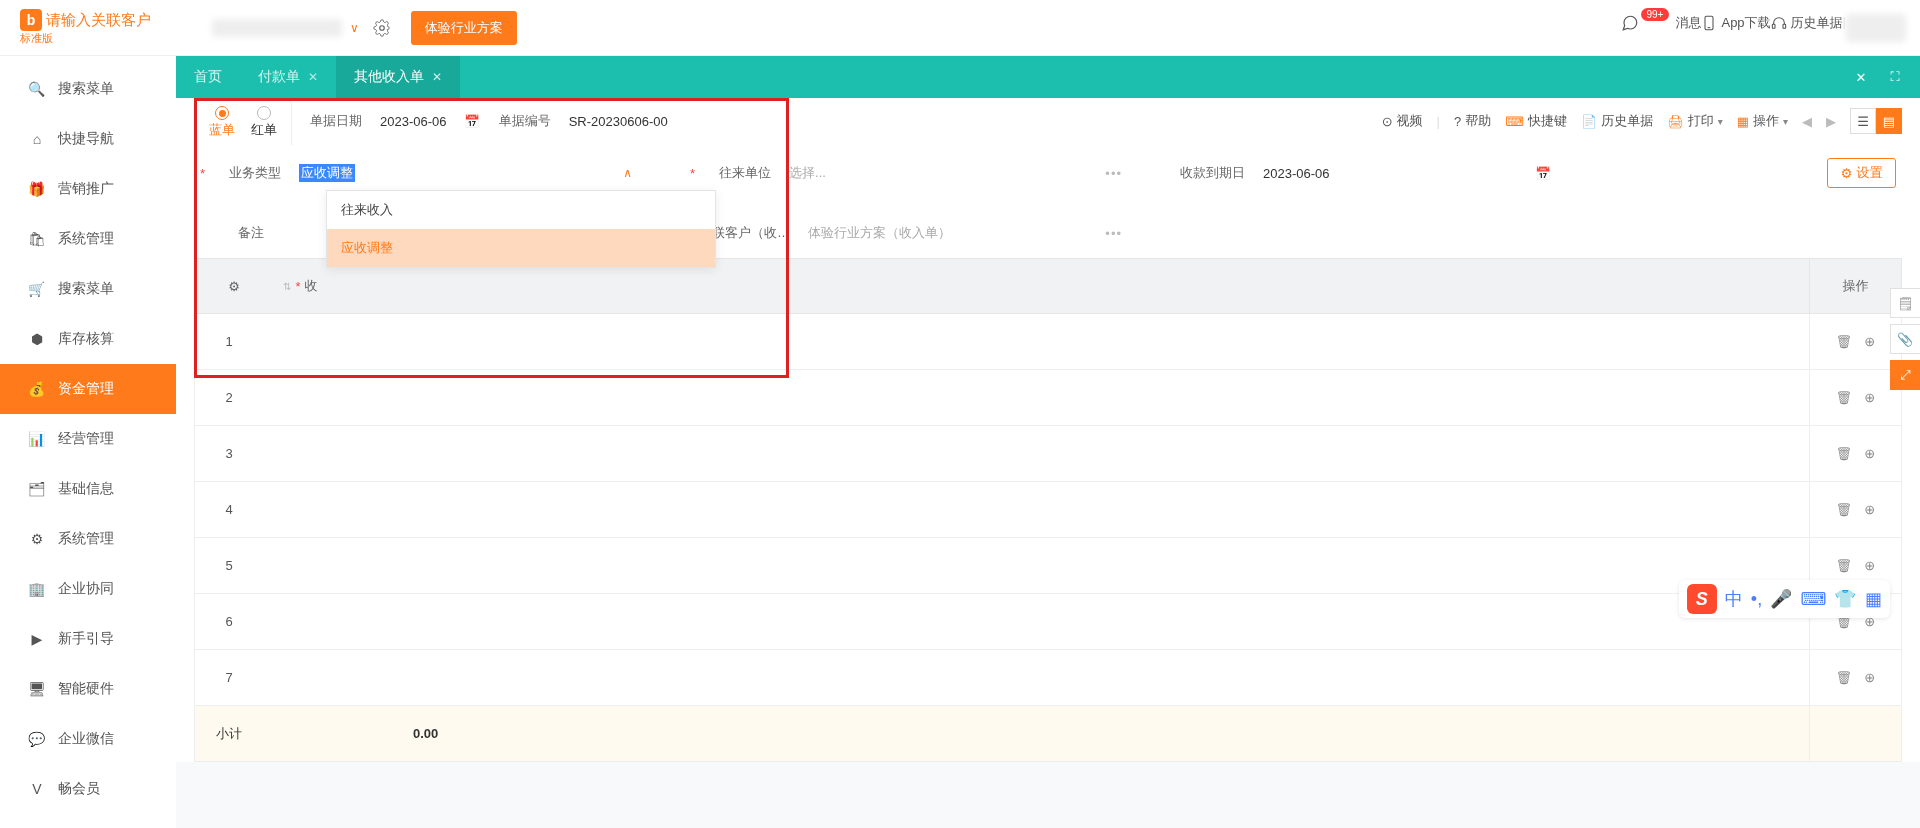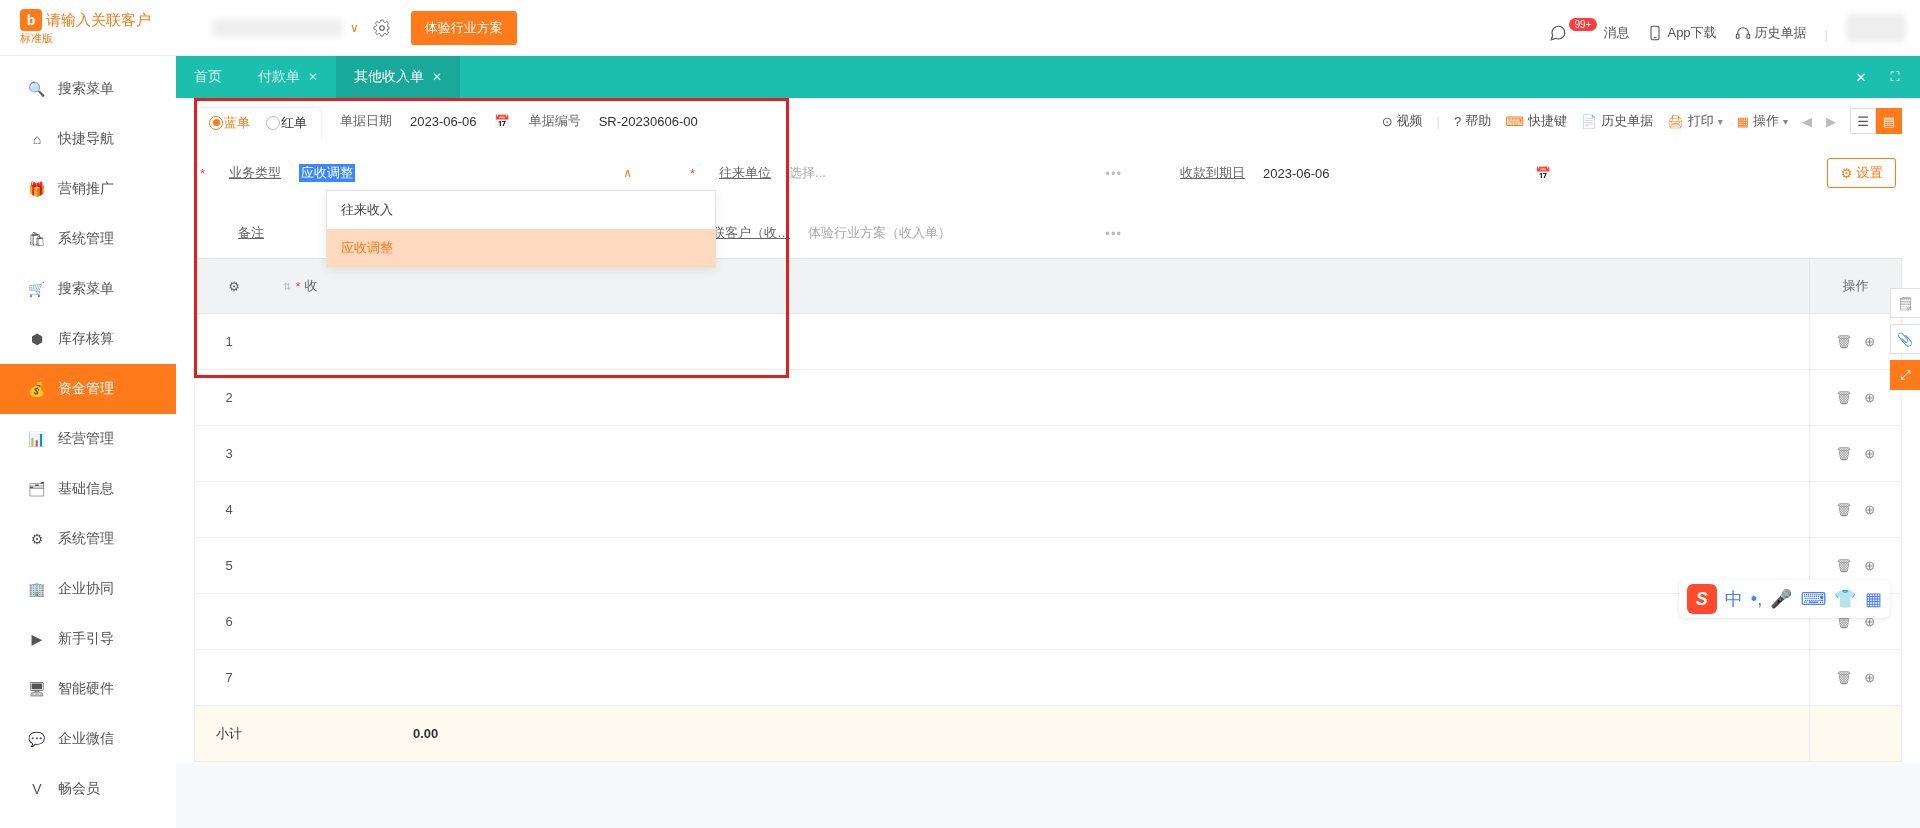--- a/index.html
+++ b/index.html
@@ -10,21 +10,21 @@
 .logo-area { display: flex; align-items: center; width: 178px; flex-direction: column; align-items: flex-start; padding-left: 6px; }
 .logo-row { display:flex; align-items:center; gap:4px; }
 .logo-ico { width:22px; height:22px; background:#ff7a1a; border-radius:4px; display:flex; align-items:center; justify-content:center; color:#fff; font-weight:bold; font-size:14px; }
 .logo-txt { color:#ff7a1a; font-size:15px; font-weight:500; }
 .logo-sub { color:#ff7a1a; font-size:11px; }
 .org-sel { display:flex; align-items:center; gap:8px; color:#888; margin-left: 20px; }
 .org-sel .blur { filter: blur(3px); background:#eee; height:18px; width:130px; border-radius:3px; }
 .org-sel .caret { color:#ff7a1a; font-size:12px; }
 .gear { width:24px; color:#666; margin:0 14px; text-align:center; }
 .try-btn { background:#ff7a1a; color:#fff; border:none; padding:8px 14px; border-radius:3px; font-size:13px; cursor:pointer; }
-.top-right { margin-left:auto; display:flex; align-items:flex-end; gap:18px; color:#555; }
+.top-right { margin-left:auto; display:flex; align-items:flex-start; color:#555; }
 .top-right .item { display:flex; align-items:center; gap:4px; cursor:pointer; }
 .badge { background:#ff3b3b; color:#fff; font-size:10px; border-radius:10px; padding:1px 6px; position:relative; top:-8px; left:-2px; }
 .avatar-blur { width:60px; height:28px; background:#eee; filter:blur(3px); border-radius:4px; }
 
 
 .sidebar { position:absolute; left:0; top:56px; bottom:0; width:176px; background:#fff; padding-top:8px; }
 .sb-item { display:flex; align-items:center; gap:12px; height:50px; padding-left:28px; color:#555; cursor:pointer; font-size:14px; }
 .sb-item.active { background:#ff7a1a; color:#fff; }
 .sb-ico { width:18px; height:18px; display:inline-flex; align-items:center; justify-content:center; }
 
@@ -36,41 +36,41 @@
 .tabs-right { margin-left:auto; display:flex; align-items:center; gap:12px; padding-right:14px; color:#fff; }
 .tabs-right .ico-btn { width:22px; height:22px; display:flex; align-items:center; justify-content:center; cursor:pointer; }
 
 
 .content { position:absolute; left:176px; right:0; top:98px; bottom:0; background:#f8f9fa; padding:0; }
 
 
 .form-wrap { background:#fff; margin:0; }
 .form-row1 { display:flex; align-items:center; height:46px; padding:0 18px; gap:18px; position:relative; }
 .card-tabs { display:flex; align-items:center; gap:16px; background:#fff; border:1px solid #eee; border-bottom:none; padding:6px 14px; border-radius:6px 6px 0 0; position:relative; top:1px; }
-.radio { display:flex; align-items:center; gap:1px; cursor:pointer; }
+.radio { display:flex; align-items:center; gap:1px; cursor:pointer;flex-direction:column; }
 .radio .dot { width:14px; height:14px; border:1px solid #bbb; border-radius:50%; display:inline-flex; align-items:center; justify-content:center; }
 .radio.checked .dot { border-color:#ff7a1a; }
 .radio.checked .dot::after { content:""; width:7px; height:7px; background:#ff7a1a; border-radius:50%; }
 .radio.checked span.lbl { color:#ff7a1a; }
 .fld-label { color:#666; }
 .fld-val { color:#333; }
 .cal-ico { color:#ff7a1a; }
 .form-row1-right { margin-left:auto; display:flex; align-items:center; gap:14px; color:#555; }
 .rt-link { display:flex; align-items:center; gap:4px; cursor:pointer; font-size:13px; }
 .rt-link .orange-ico { color:#ff7a1a; }
 .view-toggle { display:flex; }
 .view-toggle .vt { width:26px; height:26px; border:1px solid #ddd; display:flex; align-items:center; justify-content:center; cursor:pointer; }
 .view-toggle .vt.active { background:#ff7a1a; color:#fff; border-color:#ff7a1a; }
 .drop-caret { font-size:10px; color:#888; }
 
 
 .fields { padding:14px 24px 10px; display:flex; flex-wrap:wrap; gap:30px 50px; position:relative; }
 .fcell { display:flex; align-items:center; gap:10px; min-width:440px; position:relative; }
 .fcell .req { color:#f04848; margin-right:2px; }
-.fcell label { color:#666; min-width:64px; text-align:right;text-decoration:underline; }
+.fcell label { color:#666; min-width:64px; text-align:right; }
 .fcell .input { flex:1; height:30px; display:flex; align-items:center; padding:0 8px; color:#333; position:relative; }
 .fcell .input.placeholder { color:#aaa; }
 .input .more { margin-left:auto; color:#bbb; letter-spacing:1px; cursor:pointer; }
 .input .caret-up { margin-left:auto; color:#ff7a1a; font-size:12px; cursor:pointer; }
 .sel-text { background:#3a87ff; color:#fff; padding:0 2px; }
 .settings-btn { border:1px solid #ff7a1a; color:#ff7a1a; background:#fff; padding:5px 12px; border-radius:3px; cursor:pointer; display:flex; align-items:center; gap:4px; }
 .fcell.right-end { margin-left:auto; min-width:auto; }
 .fcell.due-date { min-width:380px; }
 .fcell.due-date .input { flex:1; }
 

